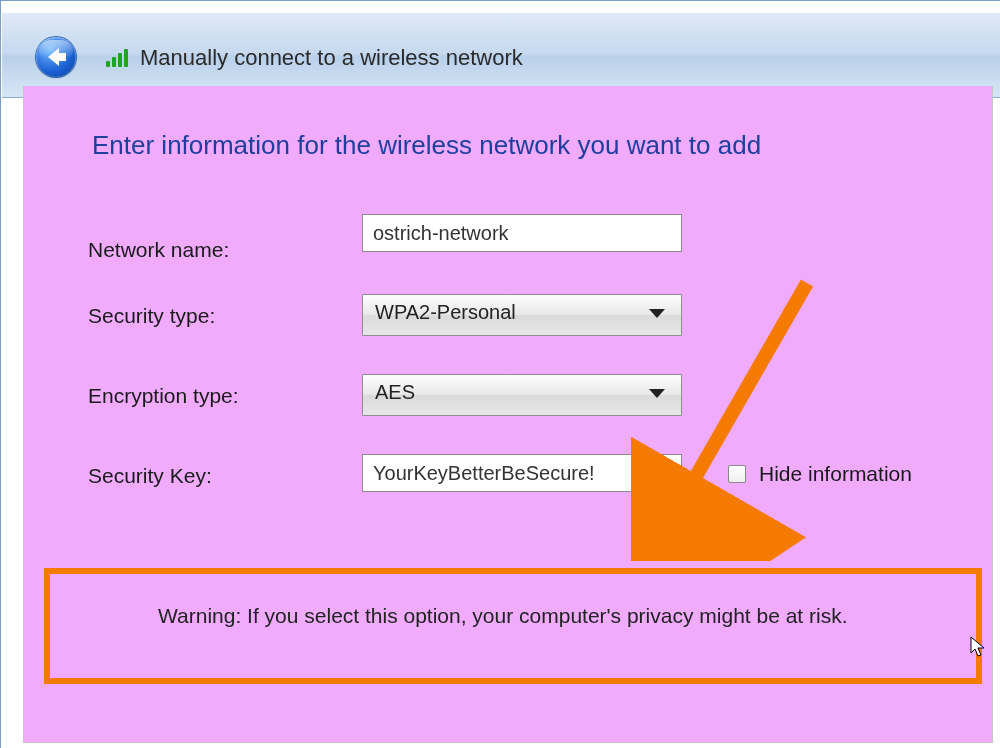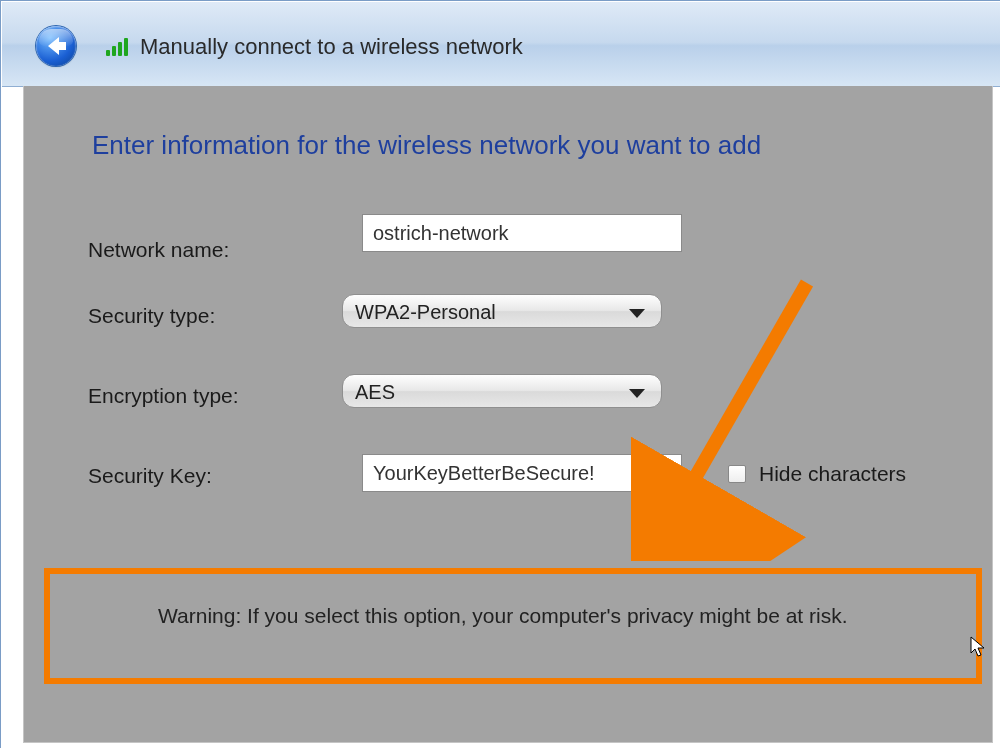--- a/index.html
+++ b/index.html
@@ -1,48 +1,48 @@
 <!DOCTYPE html>
 <html><head>
 <meta charset="utf-8">
 <style>
   html,body{margin:0;padding:0;font-family:"Segoe UI",Arial,sans-serif;background:#f0f0f0}
   .stage{position:relative;width:1000px;height:748px;background:#fff;border:1px solid #7a9cc6}
   
-  .hdr{position:absolute;left:1px;right:1px;top:1px;height:84px;
+  .hdr{position:absolute;left:1px;right:1px;top:12px;height:84px;
        background:linear-gradient(#dfeaf7,#c6d9ee 48%,#b9d0ea 52%,#d7e6f5);
        border-bottom:1px solid #8faed2}
   .back-btn{position:absolute;left:34px;top:24px;width:40px;height:40px;border-radius:50%;
             background:radial-gradient(circle at 35% 30%,#6fb8ff,#1a5fd3 60%,#0a3f8f);
             box-shadow:inset 0 1px 2px #fff8,0 0 0 1px #2e66b0,0 1px 2px #0003}
   .back-btn::after{content:"";position:absolute;left:3px;top:3px;width:34px;height:18px;border-radius:20px 20px 50% 50%;
             background:linear-gradient(#fff8,#fff0)}
   .back-arrow{position:absolute;left:6px;top:8px;width:28px;height:24px}
   .wifi-bars{position:absolute;left:104px;top:36px;width:26px;height:18px}
   .wifi-bars span{position:absolute;bottom:0;width:4px;border-radius:1px}
   .wifi-bars span:nth-child(1){left:0;height:6px;background:#1fa61f}
   .wifi-bars span:nth-child(2){left:6px;height:10px;background:#1fa61f}
   .wifi-bars span:nth-child(3){left:12px;height:14px;background:#1fa61f}
   .wifi-bars span:nth-child(4){left:18px;height:18px;background:#1fa61f}
   .hdr-title{position:absolute;left:138px;top:32px;font-size:22px;color:#2a2a2a}
   
-  .panel{position:absolute;left:22px;right:8px;top:85px;bottom:6px;background:#a3a3a3;border:1px solid #c5c5c5;border-top:none}
+  .panel{position:absolute;left:22px;right:8px;top:85px;bottom:6px;background:#f0abfc;border:1px solid #c5c5c5;border-top:none}
   .heading{position:absolute;left:68px;top:44px;font-size:26px;color:#1e3f9e}
   .lbl{font-size:21px;color:#1a1a1a}
   .lbl1{position:absolute;left:64px;top:152px}
   .lbl2{position:absolute;left:64px;top:218px}
   .lbl3{position:absolute;left:64px;top:298px}
   .lbl4{position:absolute;left:64px;top:378px}
   .txt-in{position:absolute;left:338px;width:320px;height:38px;border:1px solid #8a8a8a;background:#fff;
           font:inherit;font-size:20px;padding:10px 10px;color:#333;box-sizing:border-box}
   .in1{top:128px}
   .in4{top:368px}
-  .combo{position:absolute;left:318px;width:320px;height:34px;
+  .combo{position:absolute;left:338px;width:320px;height:42px;
          background:linear-gradient(#fefefe,#e8e8e8 48%,#dadada 52%,#e7e7e7);
-         border:1px solid #8f8f8f;border-radius:12px;box-sizing:border-box}
+         border:1px solid #8f8f8f;border-radius:1px;box-sizing:border-box}
   .combo span{position:absolute;left:12px;top:6px;font-size:20px;color:#222}
   .combo .caret{position:absolute;right:16px;top:14px;width:0;height:0;
                border-left:8px solid transparent;border-right:8px solid transparent;border-top:9px solid #222}
   .cb1{top:208px}.cb2{top:288px}
   .chkrow{position:absolute;display:flex;align-items:center;gap:10px}
   .hidechk{left:700px;top:376px}
   .autostart{left:105px;top:448px}
   
   .hilite{position:absolute;left:20px;top:482px;width:938px;height:116px;border:6px solid #f47b00;box-sizing:border-box}
   .connrow{left:105px;top:498px}
@@ -93,21 +93,21 @@
     <div class="combo cb2">
       <span>AES</span>
       <div class="caret"></div>
     </div>
 
     <div class="lbl lbl4">Security Key:</div>
     <input class="txt-in in4" value="YourKeyBetterBeSecure!" style="">
 
     <div class="chkrow hidechk">
       <input type="checkbox" class="chk" id="hc" style="">
-      <label for="hc">Hide characters</label>
+      <label for="hc">Hide information</label>
     </div>
 
 
     <div class="hilite"></div>
 
 
     <div class="warnrow">Warning: If you select this option, your computer's privacy might be at risk.</div>
 
     <svg class="cursor" viewBox="0 0 16 22">
       <path d="M1 1 L1 17 L5 13 L8 20 L11 19 L8 12 L14 12 Z" fill="#fff" stroke="#000" stroke-width="1"></path>

